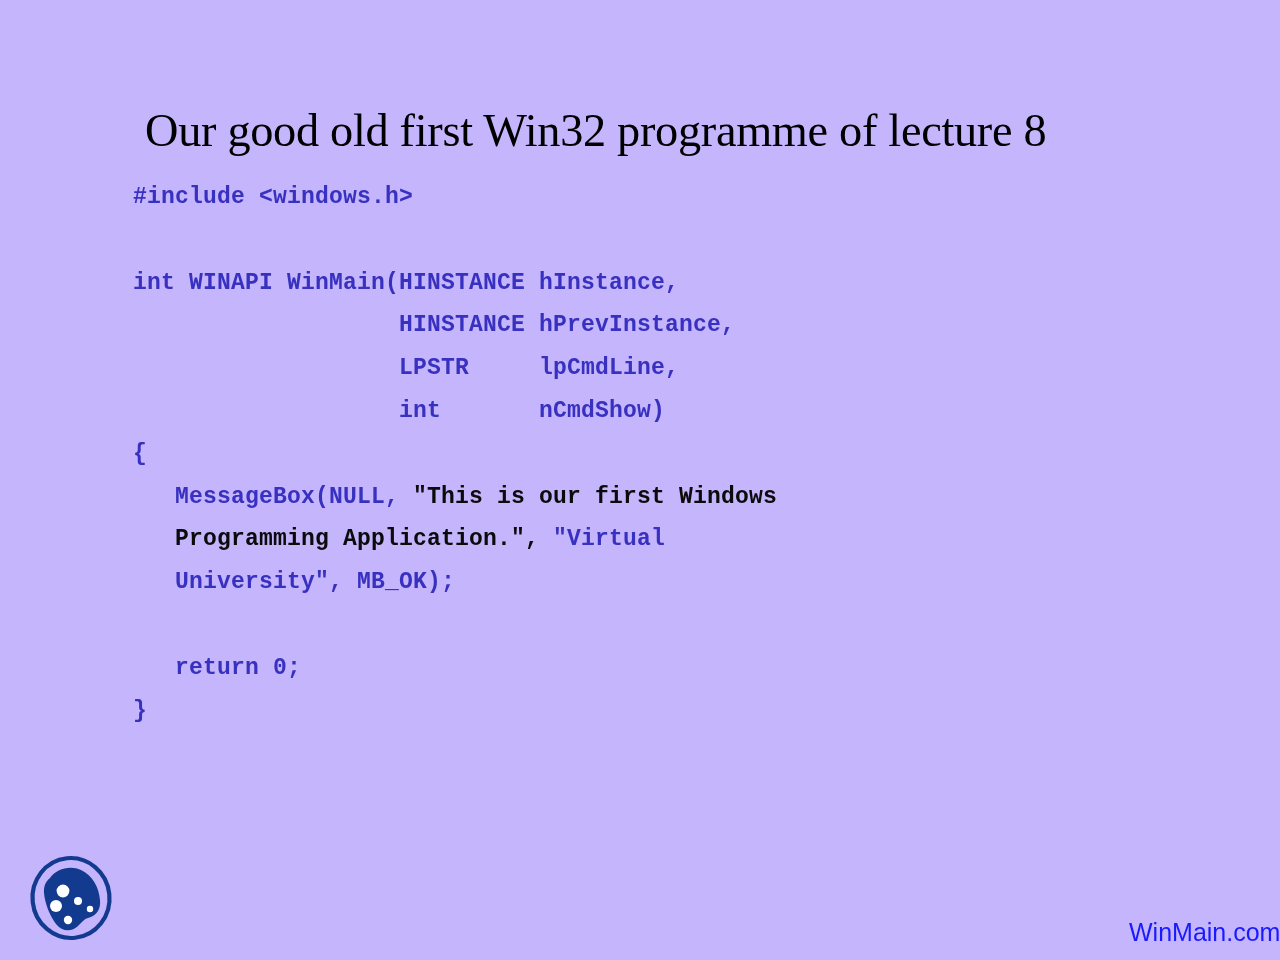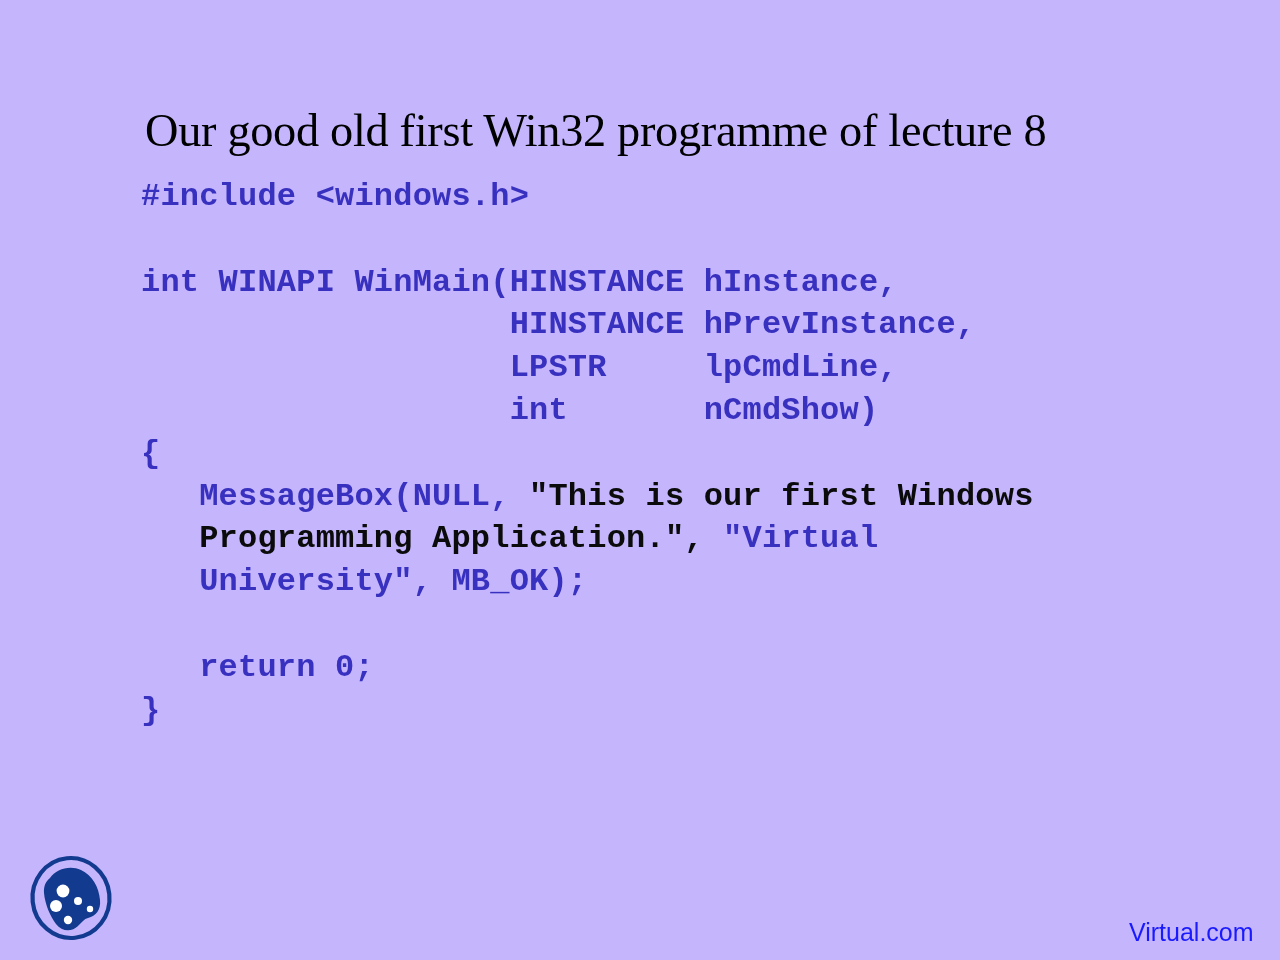--- a/index.html
+++ b/index.html
@@ -35,25 +35,25 @@
     letter-spacing: -0.3px;
     white-space: nowrap;
     line-height: 1.15;
     transform: scaleX(0.985);
     transform-origin: left center;
   }
 
   
   .code-block {
     position: absolute;
-    left: 141px;
+    left: 133px;
     top: 176px;
     width: 1060px;
     font-family: "Liberation Mono", "DejaVu Sans Mono", monospace;
-    font-size: 32px;
+    font-size: 23px;
     font-weight: bold;
     line-height: 42.8px;
     color: #3830bf;
     white-space: pre;
     letter-spacing: 0.2px;
   }
   .code-line {
     height: 42.8px;
     white-space: pre;
   }
@@ -108,15 +108,15 @@
                C 17.5 36, 20 31, 24 28 Z" fill="#123a8f"></path>
 
       <circle cx="37" cy="41" r="6.4" fill="#ffffff"></circle>
       <circle cx="30" cy="56" r="6.0" fill="#ffffff"></circle>
       <circle cx="52" cy="51" r="4.0" fill="#ffffff"></circle>
       <circle cx="64" cy="59" r="3.2" fill="#ffffff"></circle>
       <circle cx="42" cy="70" r="4.2" fill="#ffffff"></circle>
     </svg>
   </div>
 
-  <div class="footer-brand">Virtual.com</div>
+  <div class="footer-brand">WinMain.com</div>
 
 </div>
 
 </body></html>

